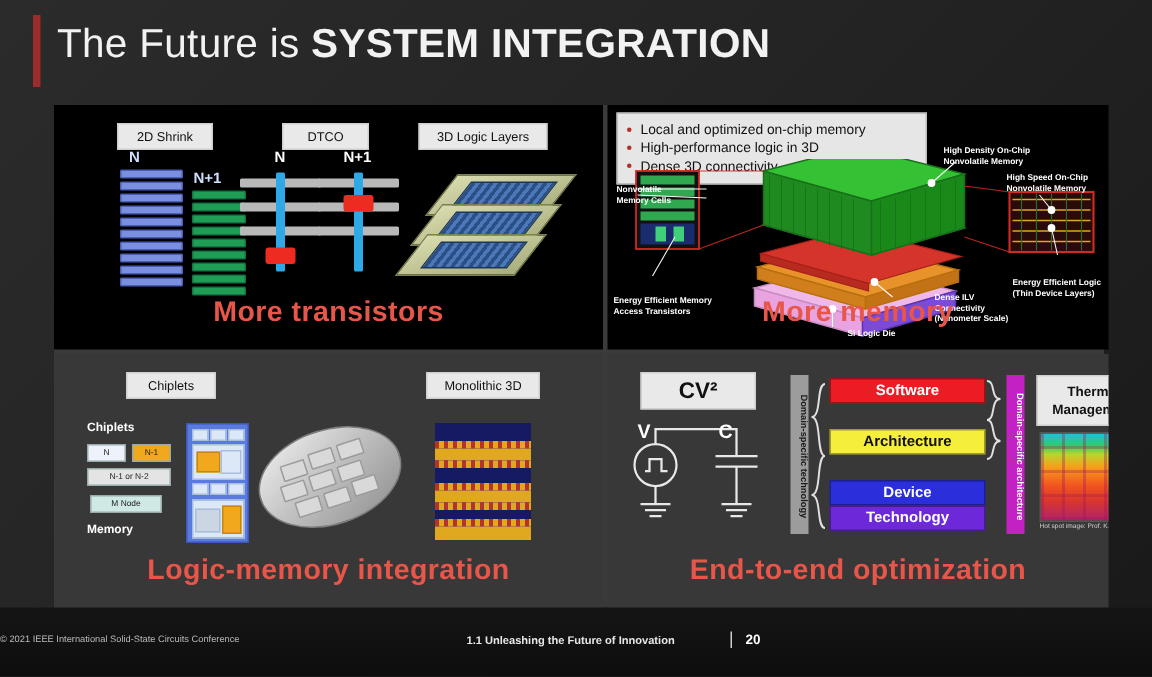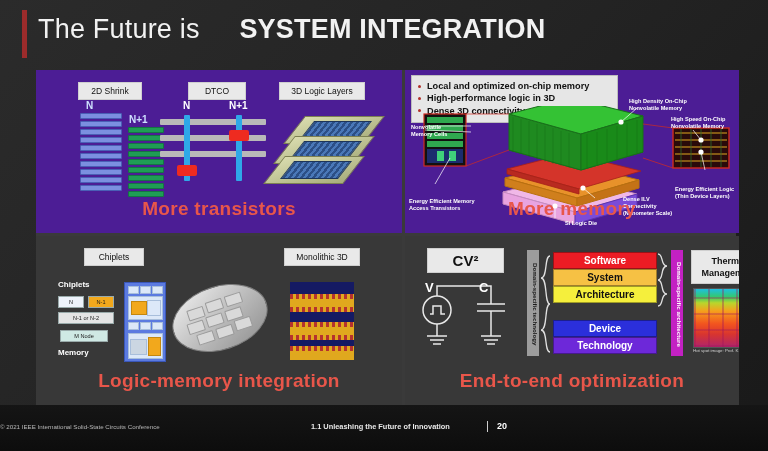--- a/index.html
+++ b/index.html
@@ -9,28 +9,28 @@
     background:linear-gradient(135deg,#2b2b2b 0%,#242424 45%,#191919 100%);
     position:relative;
   }
   
   #header{position:absolute;left:0;top:0;width:768px;height:68px;}
   #title-bar{position:absolute;left:22px;top:10px;width:5px;height:48px;background:#9c2b2b;}
   #page-title{
     position:absolute;left:38px;top:14px;
     font-size:27px;color:#f2f2f2;letter-spacing:.2px;white-space:nowrap;
   }
-  #page-title .bold{font-weight:bold;margin-left:32px;}
+  #page-title .bold{font-weight:bold;}
 
   
   #grid{position:absolute;left:36px;top:70px;width:700px;height:335px;
         background:#3a3a3a;display:grid;
         grid-template-columns:366px 334px;grid-template-rows:163px 172px;
         gap:3px;padding:0;box-sizing:border-box;}
-  .quad{position:relative;background:#4c1d95;overflow:hidden;}
+  .quad{position:relative;background:#000000;overflow:hidden;}
   .quad.dark{background:#383838;}
   .caption{position:absolute;left:0;width:100%;text-align:center;
            color:#e8564a;font-weight:bold;letter-spacing:.3px;}
 
   
   .lbl{
     position:absolute;background:#e9e9e9;color:#111;border:1px solid #cfcfcf;
     font-size:8.5px;text-align:center;padding:3px 6px;white-space:nowrap;
     box-sizing:border-box;
   }
@@ -51,21 +51,21 @@
   .layer3d{position:absolute;width:78px;height:26px;
     background:linear-gradient(160deg,#d9dcae,#a8ad7c);
     transform:skewX(-38deg);border:1px solid #7d8152;}
   .layer3d .die{position:absolute;left:12px;top:4px;width:56px;height:16px;
     background:repeating-linear-gradient(90deg,#2c4f86 0 3px,#4a78b8 3px 6px);
     border:1px solid #1d3559;}
 
   
   #bullets{position:absolute;left:6px;top:5px;width:207px;
     background:#e6e6e6;border:1px solid #bdbdbd;padding:4px 6px 5px 6px;box-sizing:border-box;}
-  #bullets li{font-size:9.2px;color:#111;font-weight:bold;line-height:12.4px;
+  #bullets li{font-size:9.2px;color:#111;font-weight:normal;line-height:12.4px;
     list-style:none;position:relative;padding-left:9px;}
   #bullets li:before{content:"";position:absolute;left:0;top:4.5px;
     width:3px;height:3px;background:#b03028;border-radius:50%;}
   #bullets ul{margin:0;padding:0;}
   .callout{position:absolute;color:#fff;font-size:5.6px;font-weight:bold;
     line-height:7px;white-space:pre-line;}
 
   
   .ch-tag{position:absolute;font-size:5.6px;text-align:center;padding:2px 0;
     box-sizing:border-box;border:1px solid #9aa;color:#1a1a1a;}
@@ -375,21 +375,20 @@
     </svg>
 
     <div class="vband" style="left:122px;top:14px;width:12px;height:106px;background:#9c9c9c;color:#1a1a1a;">Domain-specific technology</div>
 
     <svg style="position:absolute;left:134px;top:18px;" width="12" height="100">
       <path d="M11,2 C5,2 9,24 2,24 C9,24 5,50 11,50 M11,98 C5,98 9,76 2,76 C9,76 5,50 11,50" stroke="#e0e0e0" stroke-width="1.3" fill="none"></path>
     </svg>
 
     <div style="position:absolute;left:148px;top:16px;width:104px;height:104px;">
       <div class="absrow" style="top:0px;background:#ec1c24;color:#ffffff;">Software</div>
-      <div class="absrow" style="top:17px;background:#f6c144;color:#111111;">System</div>
       <div class="absrow" style="top:34px;background:#f5ef3c;color:#111111;">Architecture</div>
       <div class="absrow" style="top:68px;background:#2b2fdb;color:#ffffff;">Device</div>
       <div class="absrow" style="top:85px;background:#6d28d9;color:#ffffff;">Technology</div>
     </div>
 
     <svg style="position:absolute;left:252px;top:16px;" width="12" height="56">
       <path d="M1,2 C7,2 3,14 10,14 C3,14 7,28 1,28 M1,54 C7,54 3,42 10,42 C3,42 7,28 1,28" stroke="#e0e0e0" stroke-width="1.3" fill="none"></path>
     </svg>
 
     <div class="vband" style="left:266px;top:14px;width:12px;height:106px;background:#c321c3;color:#ffffff;">Domain-specific architecture</div>

